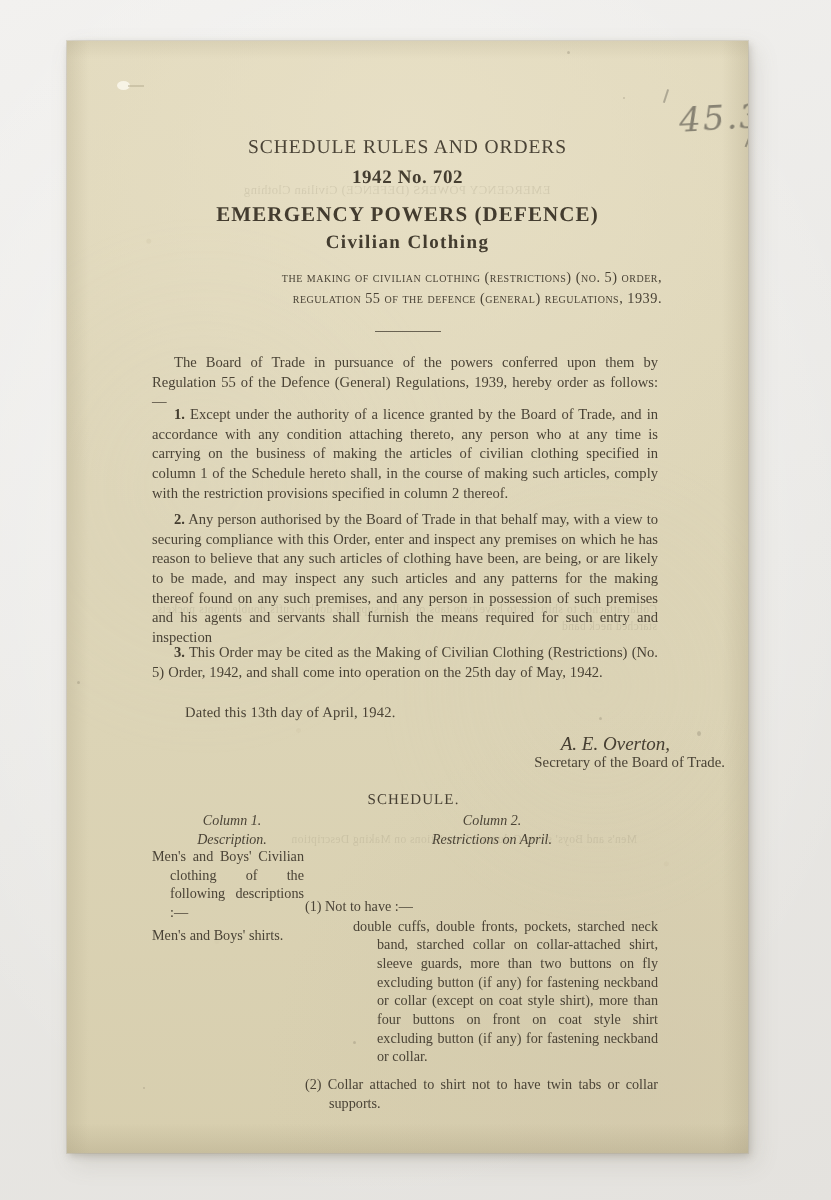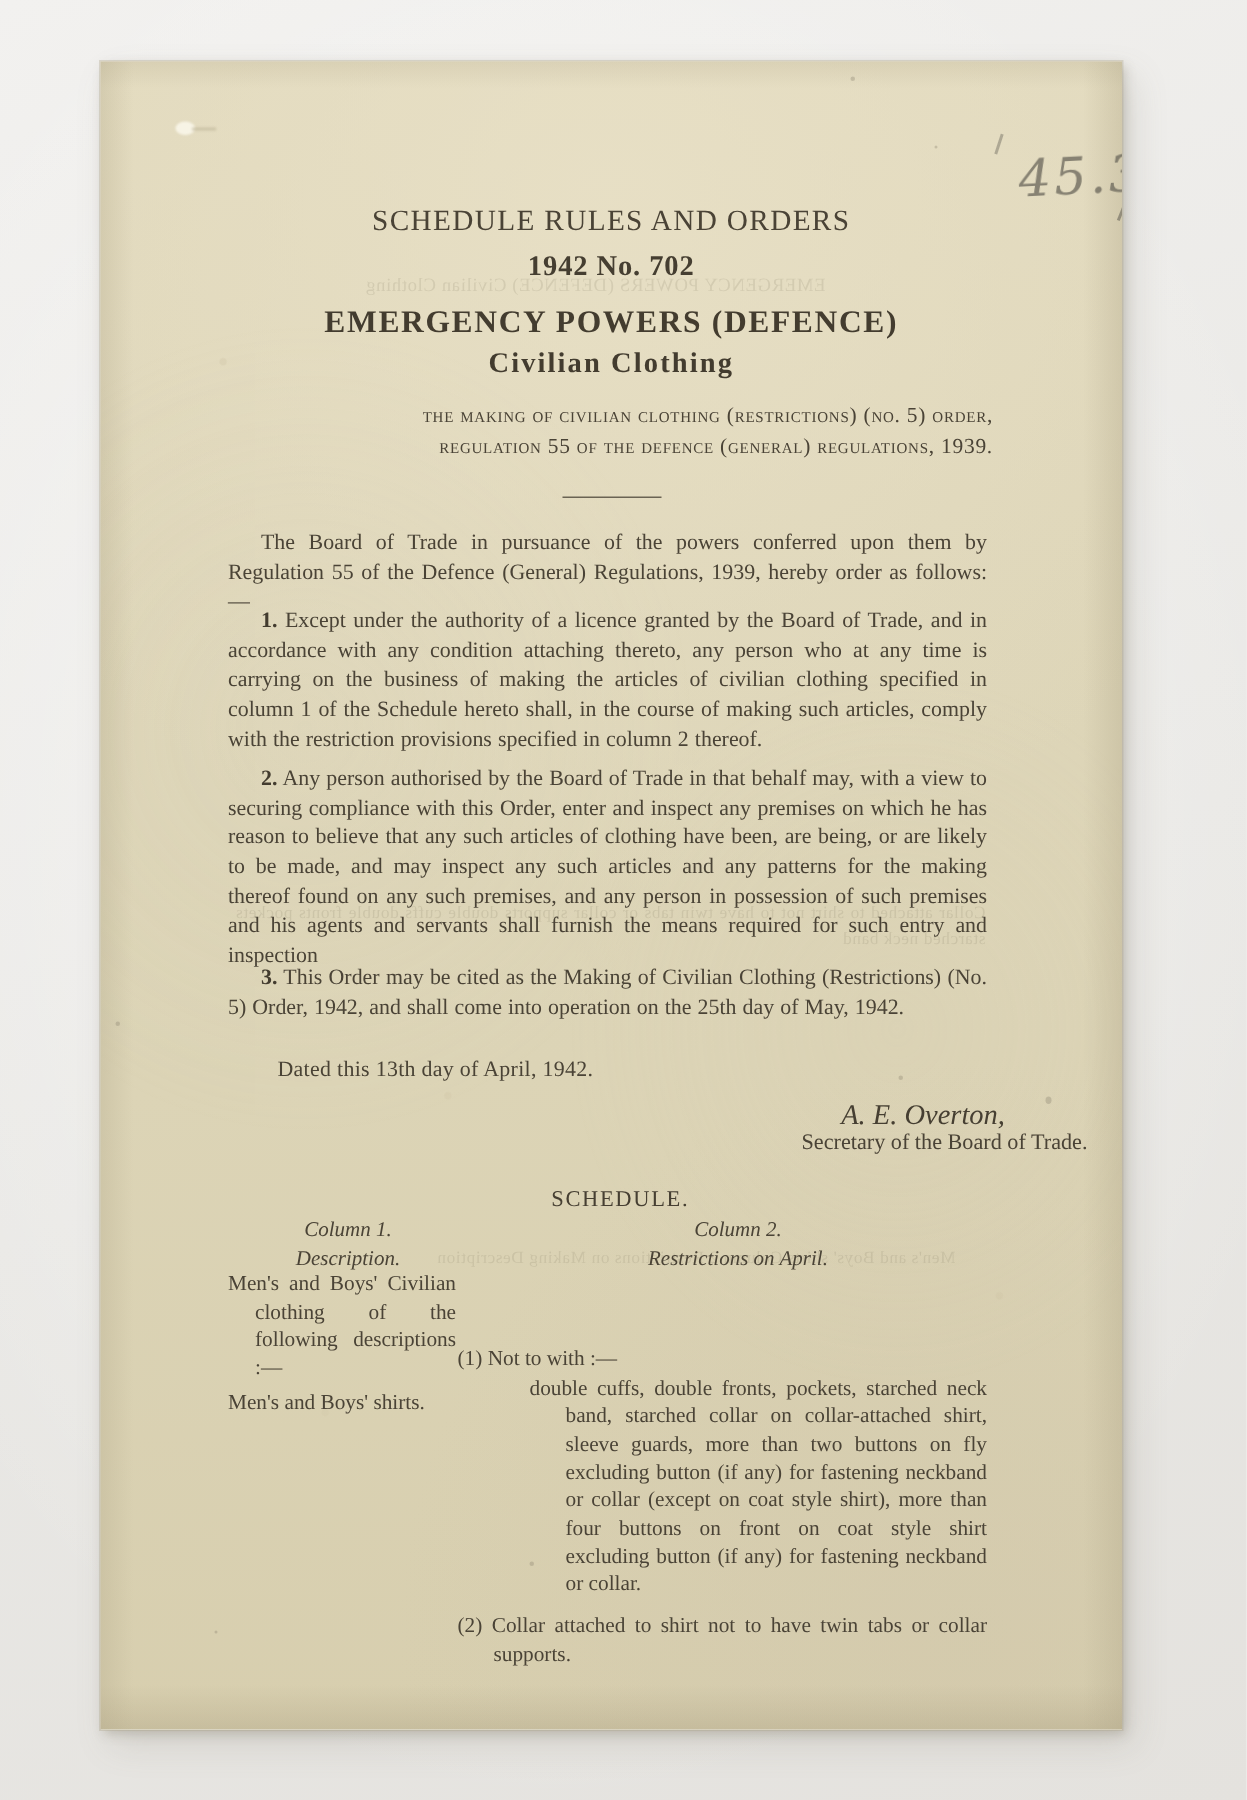--- a/index.html
+++ b/index.html
@@ -478,21 +478,21 @@
       <div class="col2-sub">Restrictions on April.</div>
 
       <div class="sched-col1">
         <div class="blk">Men's and Boys' Civilian clothing of the following descriptions :—</div>
         <div class="blk">Men's and Boys' shirts.</div>
       </div>
 
       <div class="sched-col2">
         <div class="item">
           <span>(1)</span>
-          <span>Not to with :—</span>
+          <span>Not to have :—</span>
           <span class="sub">double cuffs, double fronts, pockets, starched neck band, starched collar on collar-attached shirt, sleeve guards, more than two buttons on fly excluding button (if any) for fastening neckband or collar (except on coat style shirt), more than four buttons on front on coat style shirt excluding button (if any) for fastening neckband or collar.</span>
         </div>
         <div class="item">
           <span>(2)</span>
           <span>Collar attached to shirt not to have twin tabs or collar supports.</span>
         </div>
       </div>
 
     </div>
 

